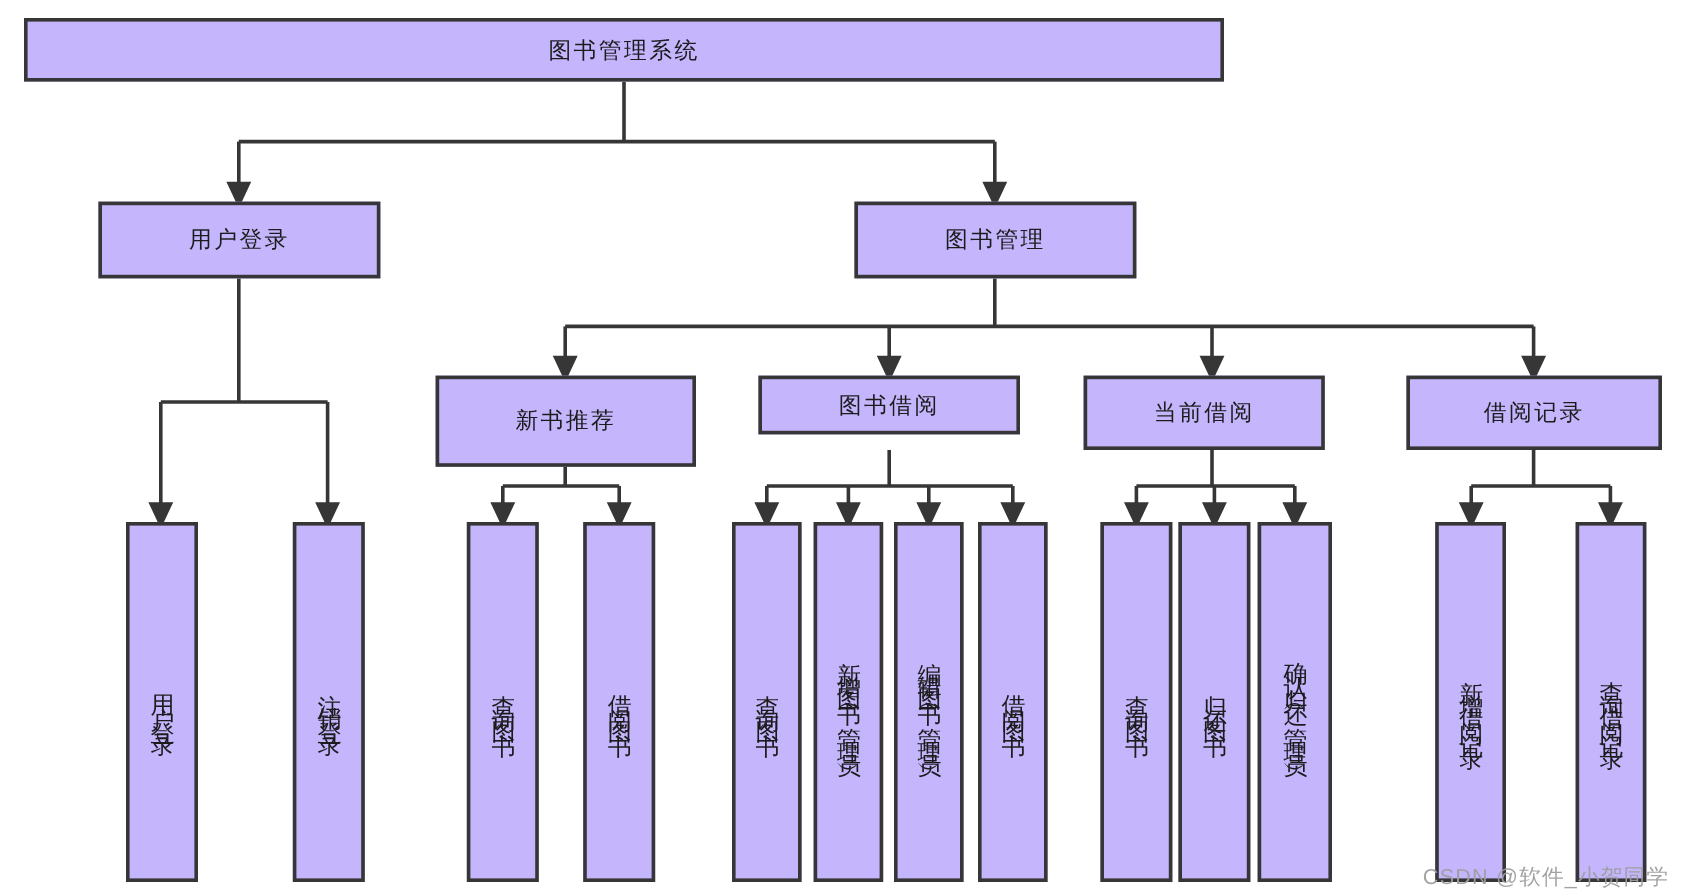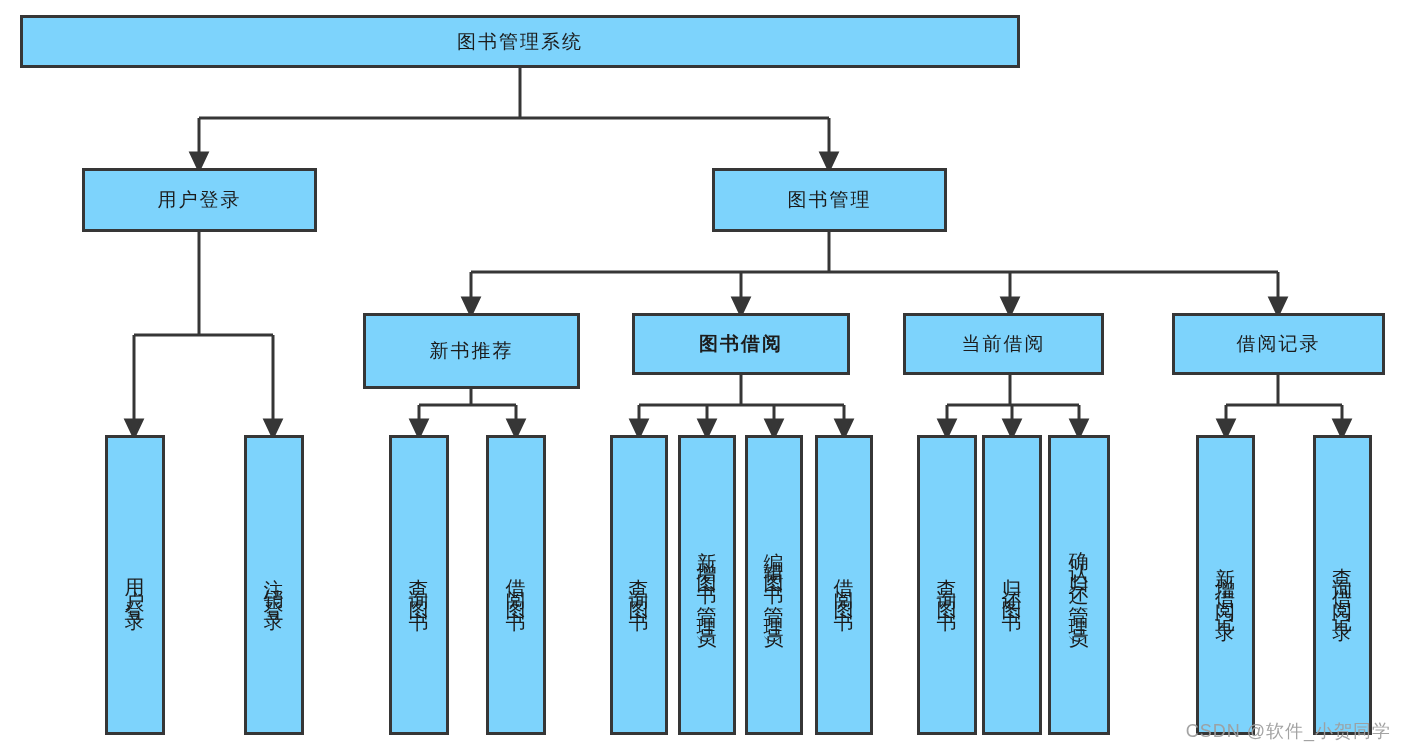--- a/index.html
+++ b/index.html
@@ -3,36 +3,36 @@
 <meta charset="utf-8">
 <style>
   html,body{margin:0;padding:0;}
   body{
     width:1405px;height:747px;position:relative;background:#ffffff;
     font-family:"Liberation Sans","DejaVu Sans",sans-serif;overflow:hidden;
   }
   #canvas{position:absolute;inset:0;width:1405px;height:747px;}
   svg.wires{position:absolute;left:0;top:0;z-index:1;}
   .node{
-    position:absolute;z-index:2;background:#7dd3fc;border:3px solid #363636;
+    position:absolute;z-index:2;background:#c4b5fd;border:3px solid #363636;
     box-sizing:border-box;display:flex;align-items:center;justify-content:center;
     color:#1c1c1c;
   }
   .hnode{font-size:19px;letter-spacing:2px;}
   .vnode{width:60px;top:435px;height:300px;}
   .vnode .vtext{
     writing-mode:vertical-rl;text-orientation:mixed;line-height:1;
     font-size:20px;letter-spacing:11px;white-space:nowrap;color:#1c1c1c;
   }
   
   #n-root{left:20px;top:15px;width:1000px;height:53px;}
   #n-user-login{left:82px;top:168px;width:235px;height:64px;}
   #n-book-mgmt{left:712px;top:168px;width:235px;height:64px;text-align:right;}
   #n-new-books{left:363px;top:313px;width:217px;height:76px;}
-  #n-book-borrow{left:632px;top:313px;width:218px;height:62px;font-weight:bold;}
+  #n-book-borrow{left:632px;top:313px;width:218px;height:49px;}
   #n-current-borrow{left:903px;top:313px;width:201px;height:62px;text-align:right;}
   #n-borrow-records{left:1172px;top:313px;width:213px;height:62px;text-align:center;}
   #n-leaf-login{left:105px;}
   #n-leaf-logout{left:244px;}
   #n-leaf-nb-query{left:389px;}
   #n-leaf-nb-borrow{left:486px;}
   #n-leaf-bb-query{left:610px;width:58px;}
   #n-leaf-bb-add{left:678px;width:58px;}
   #n-leaf-bb-edit{left:745px;width:58px;}
   #n-leaf-bb-borrow{left:815px;width:58px;}

